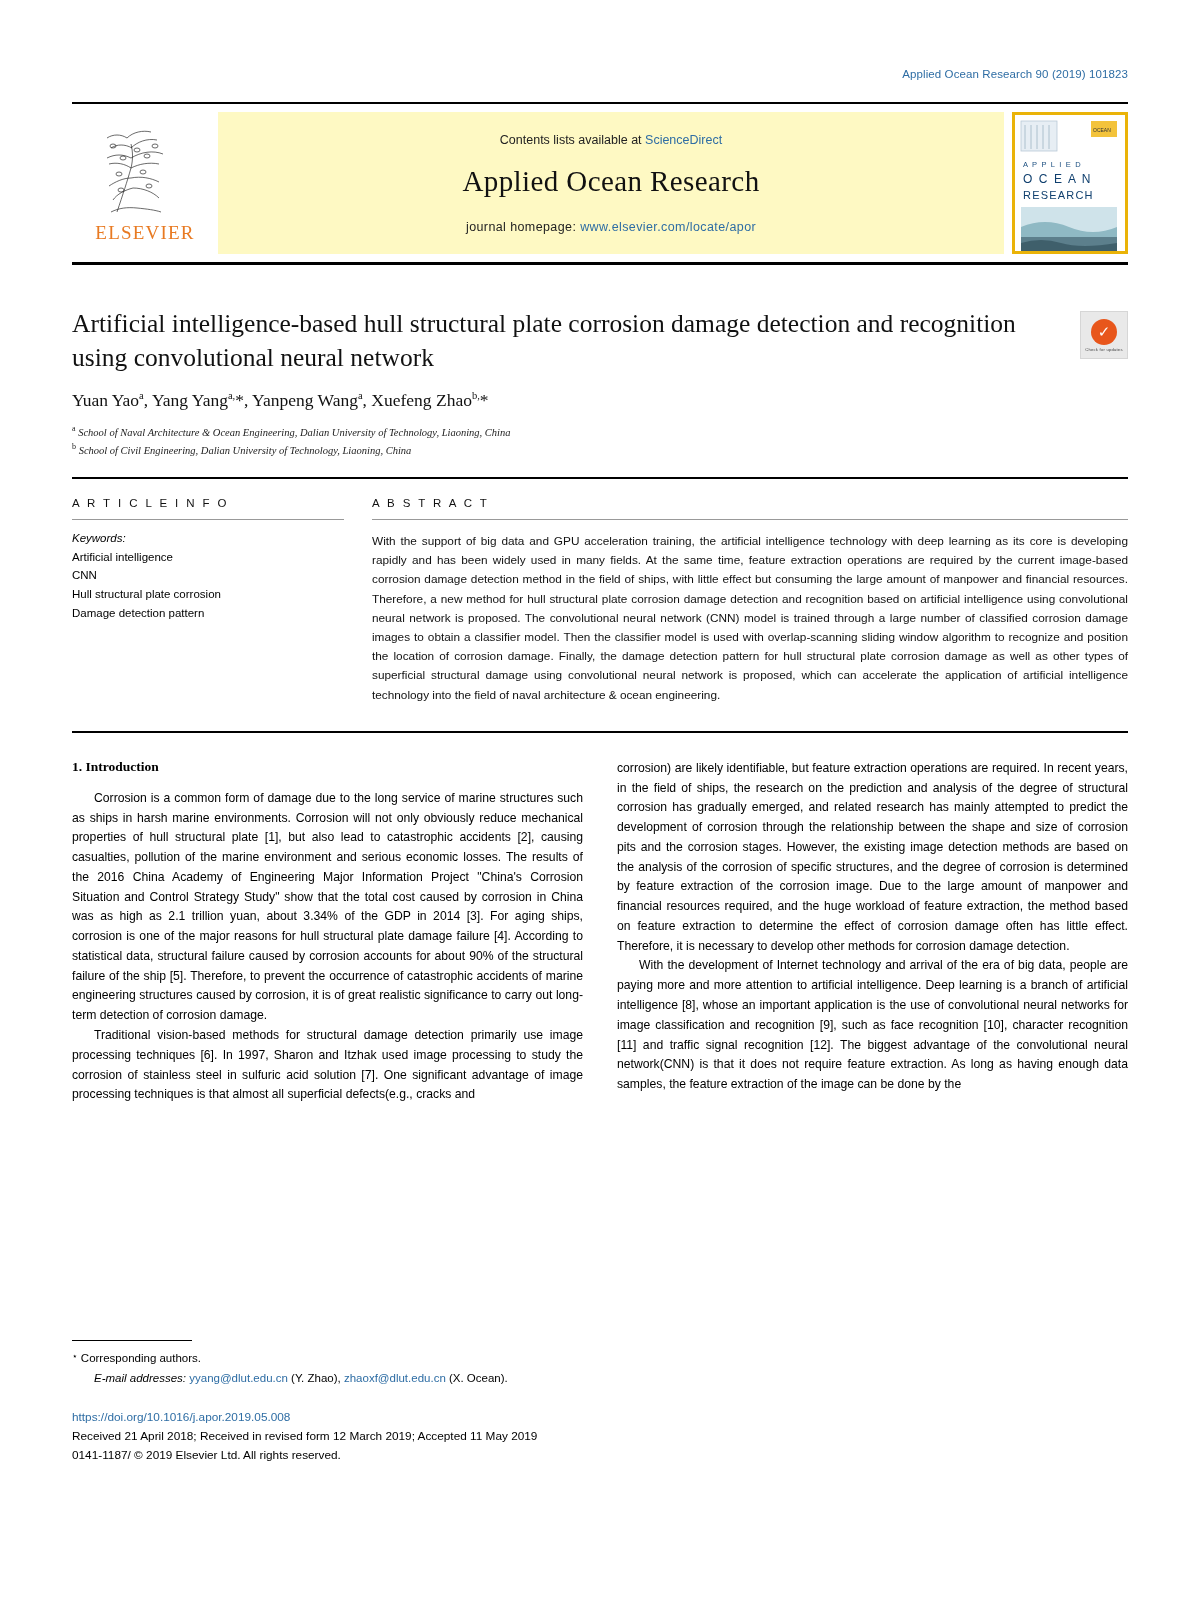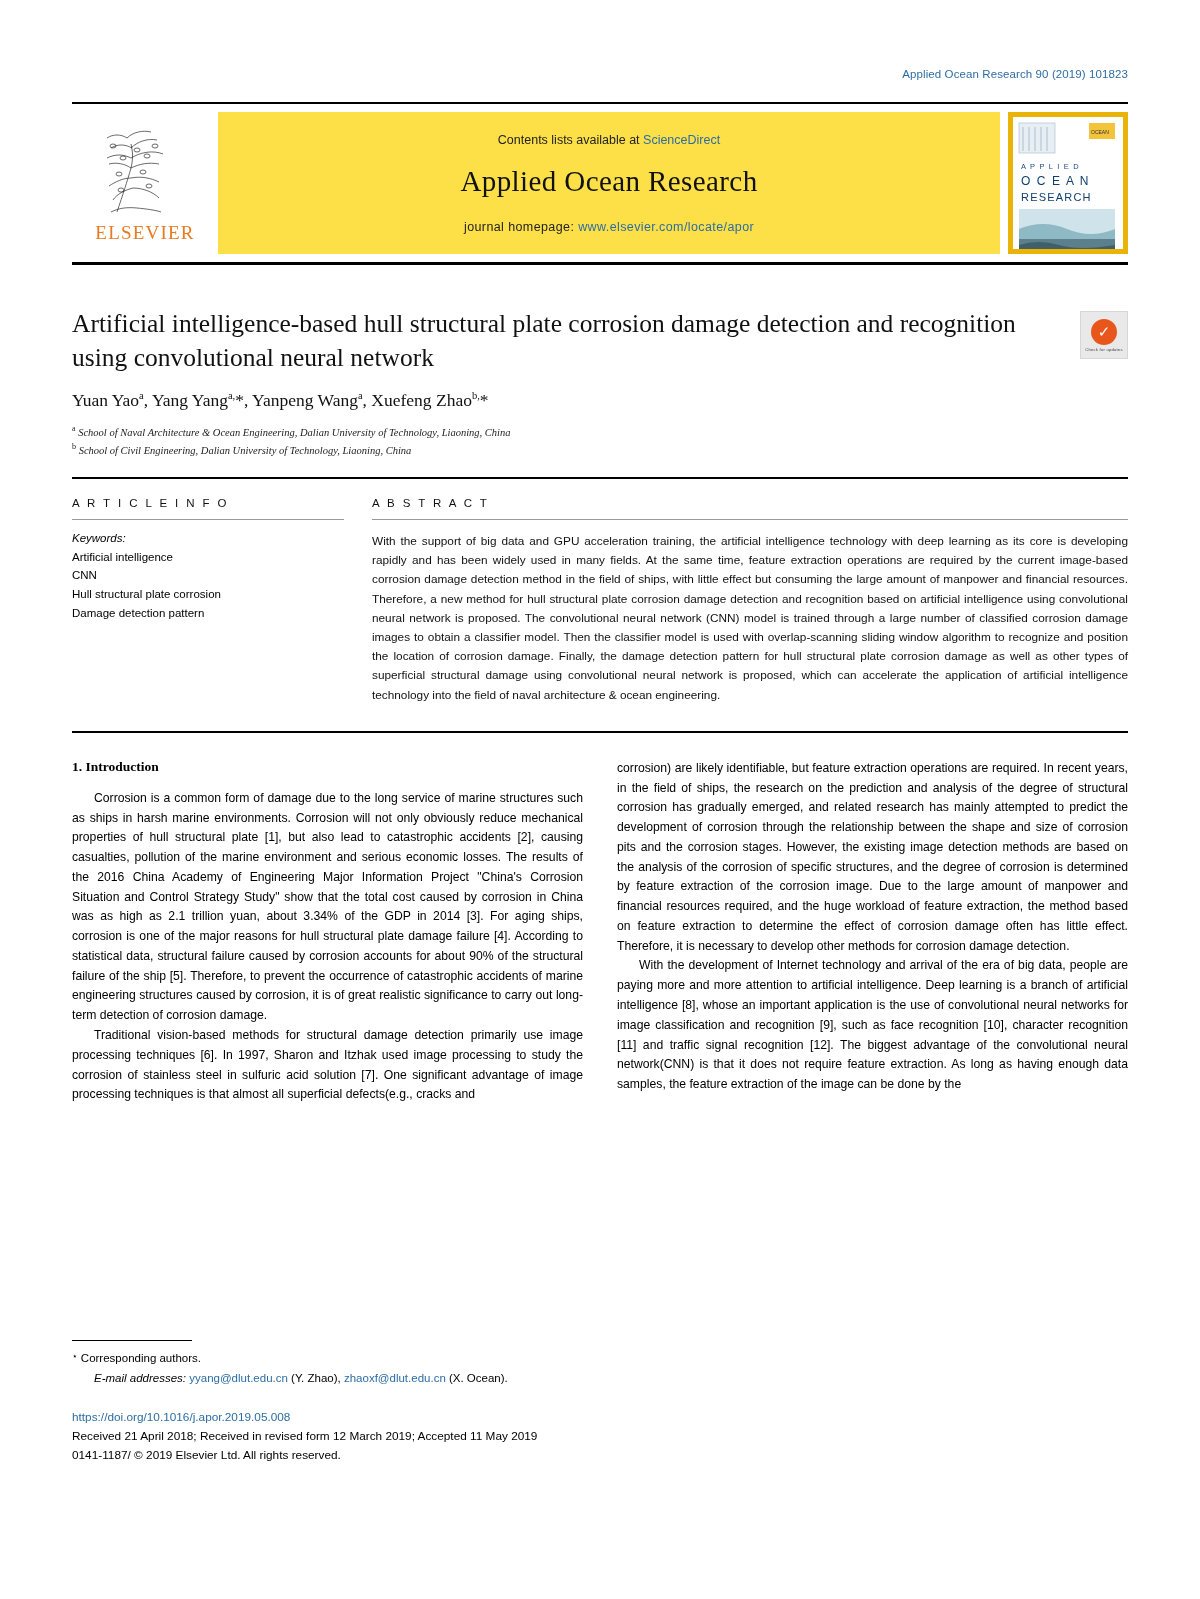--- a/index.html
+++ b/index.html
@@ -64,21 +64,21 @@
   .tree-svg { display:block; }
   .elsevier-word {
     font-family: "Liberation Serif", serif;
     font-size: 19px;
     letter-spacing: 1.2px;
     color: #e87a22;
     margin-top: 2px;
   }
   .journal-center {
     flex: 1 1 auto;
-    background: #fde047;
+    background: #fef9c3;
     display: flex;
     flex-direction: column;
     align-items: center;
     justify-content: center;
     margin: 4px 0;
   }
   .contents-line {
     font-size: 12.5px;
     color: #222;
     margin-bottom: 18px;
@@ -96,21 +96,21 @@
   .homepage-line {
     font-size: 12.5px;
     color: #222;
     letter-spacing: .4px;
   }
   .homepage-line .url { color:#2e6da4; }
   .cover-thumb {
     width: 110px;
     flex: 0 0 110px;
     margin: 4px 0 4px 8px;
-    border: 5px solid #eab308;
+    border: 3px solid #eab308;
     background: #fff;
     position: relative;
     overflow: hidden;
   }
 
   
   .title-wrap {
     margin-top: 42px;
     display: flex;
     align-items: flex-start;

